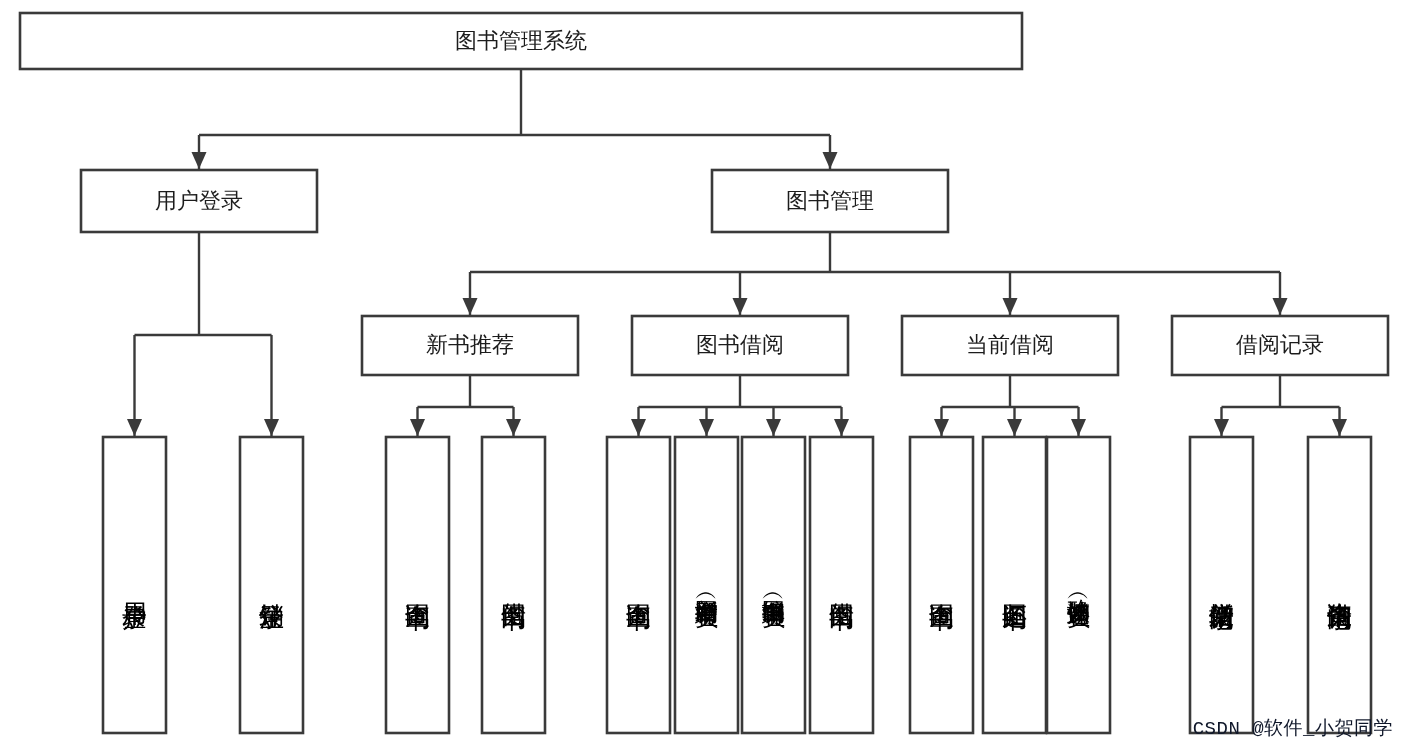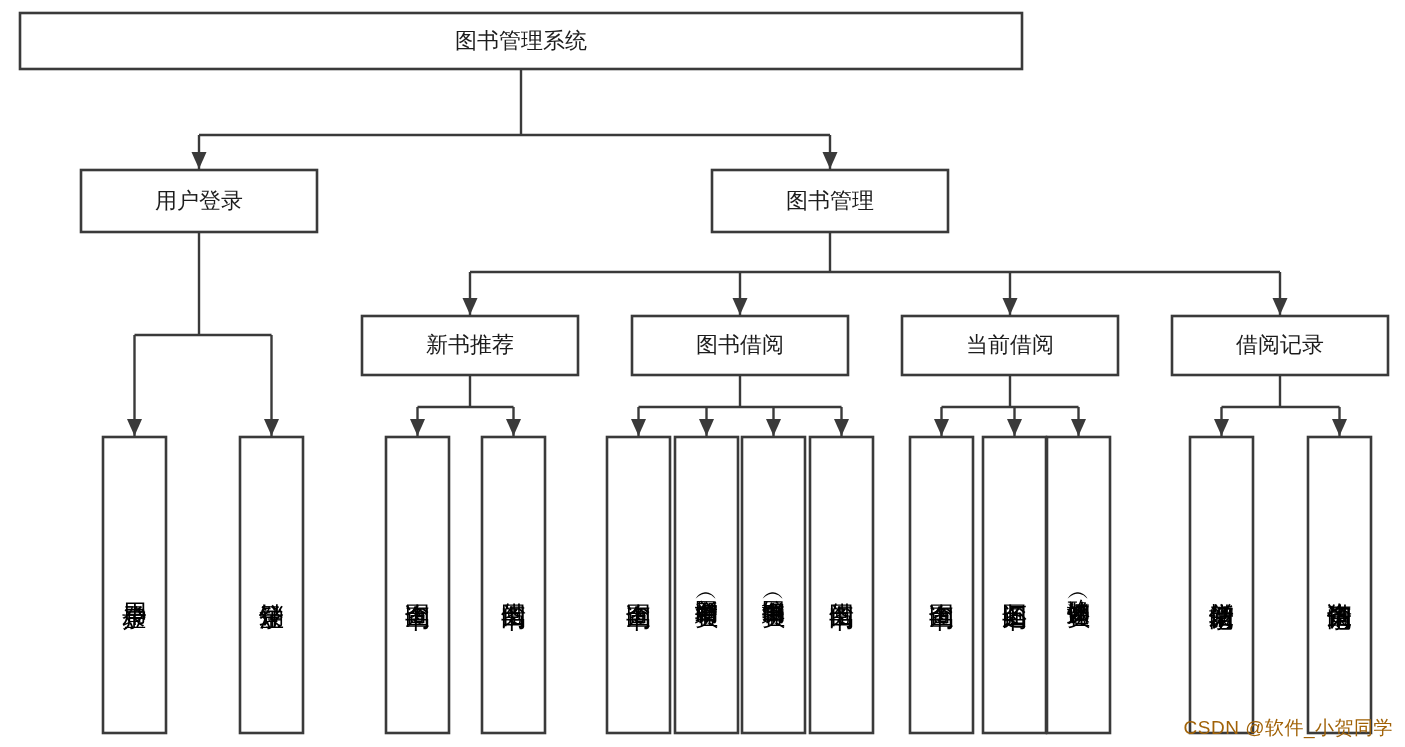--- a/index.html
+++ b/index.html
@@ -71,23 +71,23 @@
   }
   .leaf-html {
     position: absolute;
     box-sizing: border-box;
     pointer-events: auto;
   }
   #watermark {
     position: absolute;
     right: 12px;
     bottom: 6px;
-    font-family: Liberation Sans, sans-serif;
+    font-family: Liberation Mono, monospace;
     font-size: 19px;
-    color: #a16207;
+    color: #0f172a;
     letter-spacing: 0.5px;
     white-space: nowrap;
     user-select: none;
   }
 </style>
 </head>
 <body>
 
 <div id="diagram-root">
 

